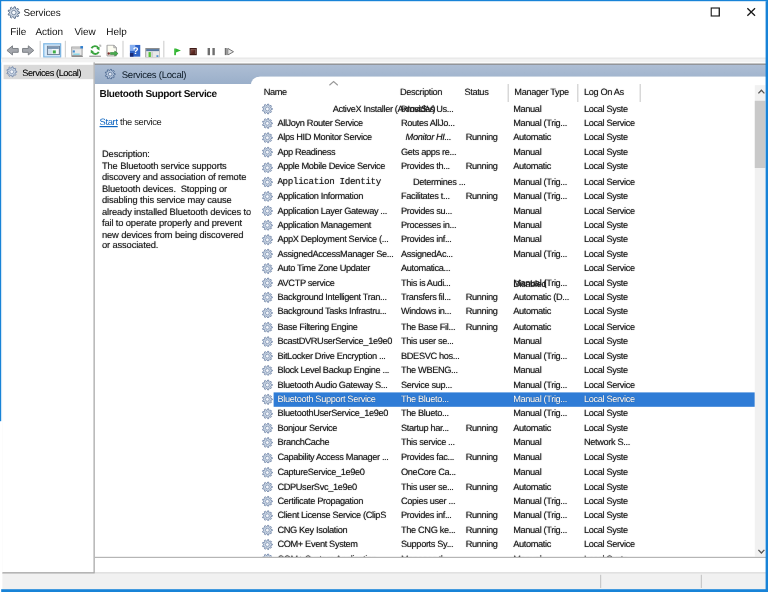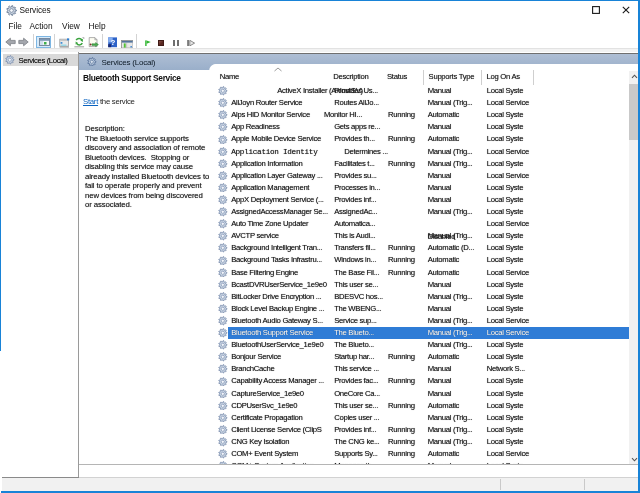--- a/index.html
+++ b/index.html
@@ -157,21 +157,21 @@
       </div>
     </div>
   </div>
 
   <div style="position:absolute;left:208.5px;top:62.8px;width:428.70000000000005px;height:400.59999999999997px;background:#fff;border-radius:7px 0 0 0;"></div>
   <div style="position:absolute;left:208.5px;top:62.8px;width:428.70000000000005px;height:400.59999999999997px;overflow:hidden;">
     <div style="position:absolute;left:-208.5px;top:-62.8px;width:640px;height:493px;">
       <div class="hdr" style="left:218.7px;">Name</div>
       <div class="hdr" style="left:332.3px;">Description</div>
       <div class="hdr" style="left:386px;">Status</div>
-      <div class="hdr" style="left:427.6px;">Supports Type</div>
+      <div class="hdr" style="left:427.6px;">Manager Type</div>
       <div class="hdr" style="left:485.6px;">Log On As</div>
       <svg style="position:absolute;left:271.5px;top:66px;" width="10" height="5" viewBox="0 0 10 5">
           <path d="M1.5,4 L5,1 L8.5,4" fill="none" stroke="#9a9a9a" stroke-width="1"></path>
         </svg>
       <div style="position:absolute;left:422.1px;top:68.5px;width:1px;height:15.5px;background:#cfcfcf;"></div>
         <div style="position:absolute;left:480.1px;top:68.5px;width:1px;height:15.5px;background:#cfcfcf;"></div>
         <div style="position:absolute;left:532.1px;top:68.5px;width:1px;height:15.5px;background:#cfcfcf;"></div>
       <div class="ric" style="top:85.1px;">
           <svg width="9.6" height="9.6" viewBox="0 0 9.6 9.6">
             <polygon points="8.98,4.40 8.98,5.20 7.73,5.56 7.53,6.10 8.26,7.18 7.74,7.80 6.56,7.26 6.05,7.55 5.92,8.85 5.13,8.99 4.56,7.81 3.99,7.71 3.06,8.62 2.36,8.22 2.68,6.96 2.31,6.51 1.01,6.61 0.73,5.85 1.79,5.09 1.79,4.51 0.73,3.75 1.01,2.99 2.31,3.09 2.68,2.64 2.36,1.38 3.06,0.98 3.99,1.89 4.56,1.79 5.13,0.61 5.92,0.75 6.05,2.05 6.56,2.34 7.74,1.80 8.26,2.42 7.53,3.50 7.73,4.04" fill="#cdd9e7" stroke="#6e82a5" stroke-width="0.7"></polygon>
@@ -192,21 +192,21 @@
         <div class="lt" style="left:333.2px;top:96.1px;color:#1c1c1c;">Routes AllJo...</div>
         <div class="lt" style="left:426.7px;top:96.1px;color:#1c1c1c;">Manual (Trig...</div>
         <div class="lt" style="left:485.7px;top:96.1px;color:#1c1c1c;">Local Service</div>
 <div class="ric" style="top:109.3px;">
           <svg width="9.6" height="9.6" viewBox="0 0 9.6 9.6">
             <polygon points="8.98,4.40 8.98,5.20 7.73,5.56 7.53,6.10 8.26,7.18 7.74,7.80 6.56,7.26 6.05,7.55 5.92,8.85 5.13,8.99 4.56,7.81 3.99,7.71 3.06,8.62 2.36,8.22 2.68,6.96 2.31,6.51 1.01,6.61 0.73,5.85 1.79,5.09 1.79,4.51 0.73,3.75 1.01,2.99 2.31,3.09 2.68,2.64 2.36,1.38 3.06,0.98 3.99,1.89 4.56,1.79 5.13,0.61 5.92,0.75 6.05,2.05 6.56,2.34 7.74,1.80 8.26,2.42 7.53,3.50 7.73,4.04" fill="#cdd9e7" stroke="#6e82a5" stroke-width="0.7"></polygon>
             <circle cx="4.8" cy="4.8" r="1.60" fill="#f2f5fa" stroke="#6e82a5" stroke-width="0.5599999999999999"></circle>
           </svg>
         </div>
         <div class="lt" style="left:230.2px;top:108.2px;color:#1c1c1c;">Alps HID Monitor Service</div>
-        <div class="lt" style="left:323px;top:108.2px;color:#1c1c1c;">Monitor HI...</div>
+        <div class="lt" style="left:337px;top:108.2px;color:#1c1c1c;font-style:italic;">Monitor HI...</div>
         <div class="lt" style="left:387.1px;top:108.2px;color:#1c1c1c;">Running</div>
         <div class="lt" style="left:426.7px;top:108.2px;color:#1c1c1c;">Automatic</div>
         <div class="lt" style="left:485.7px;top:108.2px;color:#1c1c1c;">Local Syste</div>
 <div class="ric" style="top:121.4px;">
           <svg width="9.6" height="9.6" viewBox="0 0 9.6 9.6">
             <polygon points="8.98,4.40 8.98,5.20 7.73,5.56 7.53,6.10 8.26,7.18 7.74,7.80 6.56,7.26 6.05,7.55 5.92,8.85 5.13,8.99 4.56,7.81 3.99,7.71 3.06,8.62 2.36,8.22 2.68,6.96 2.31,6.51 1.01,6.61 0.73,5.85 1.79,5.09 1.79,4.51 0.73,3.75 1.01,2.99 2.31,3.09 2.68,2.64 2.36,1.38 3.06,0.98 3.99,1.89 4.56,1.79 5.13,0.61 5.92,0.75 6.05,2.05 6.56,2.34 7.74,1.80 8.26,2.42 7.53,3.50 7.73,4.04" fill="#cdd9e7" stroke="#6e82a5" stroke-width="0.7"></polygon>
             <circle cx="4.8" cy="4.8" r="1.60" fill="#f2f5fa" stroke="#6e82a5" stroke-width="0.5599999999999999"></circle>
           </svg>
         </div>
         <div class="lt" style="left:230.2px;top:120.3px;color:#1c1c1c;">App Readiness</div>

